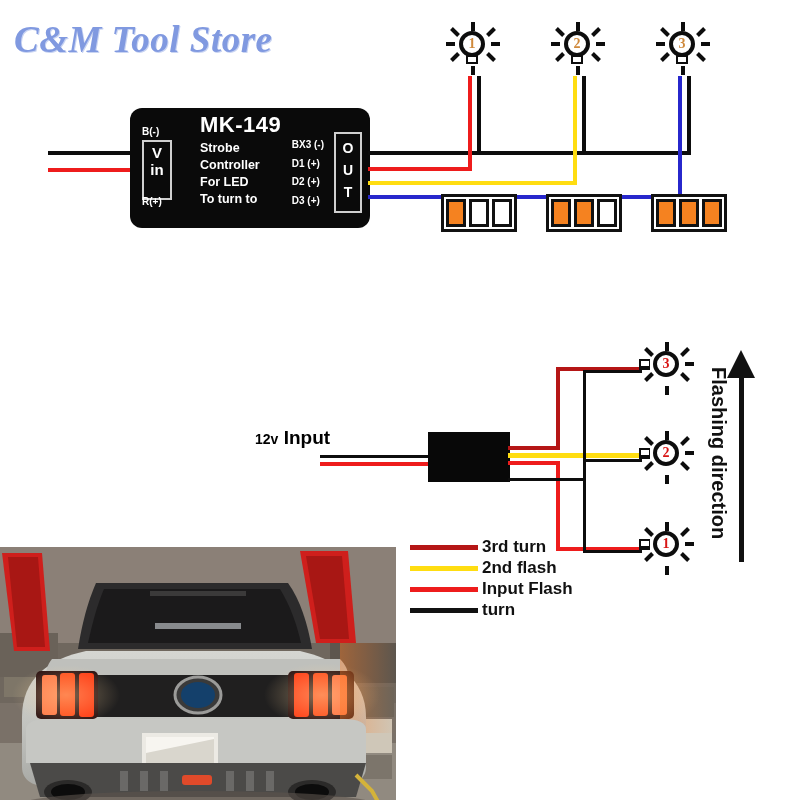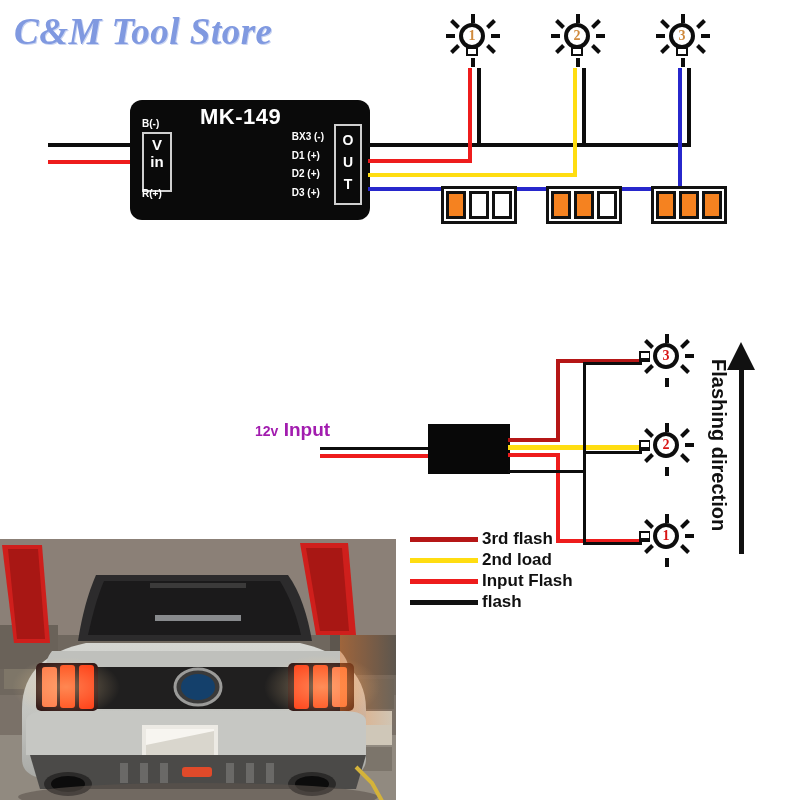--- a/index.html
+++ b/index.html
@@ -4,21 +4,21 @@
 <title>MK-288 Strobe Controller Wiring Diagram</title>
 <style>
   html,body{margin:0;padding:0;}
   body{
     width:800px;height:800px;
     background:#ffffff;
     font-family:"Liberation Sans", sans-serif;
     position:relative;
     overflow:hidden;
   }
-  .canvas{position:absolute;left:0;top:4px;width:800px;height:771px;}
+  .canvas{position:absolute;left:0;top:12px;width:800px;height:771px;}
 
   
   .logo{
     position:absolute;left:14px;top:6px;
     font-family:"Liberation Serif", serif;
     font-style:italic;font-weight:bold;
     font-size:37px;letter-spacing:0.5px;
     color:#8099e0;
     white-space:nowrap;
     text-shadow:1px 1px 0 #c9d4f2;
@@ -98,21 +98,21 @@
     position:absolute;display:flex;
     border:3px solid #111;background:#fff;
     padding:2px;gap:3px;
   }
   .strip .seg{width:20px;height:28px;border:3px solid #111;background:#fff;box-sizing:border-box;}
   .strip .seg.on{background:#f58220;}
 
   
   .module{position:absolute;background:#080808;}
 
-  .txt{position:absolute;color:#a21caf;white-space:nowrap;}
+  .txt{position:absolute;color:#000000;white-space:nowrap;}
   .t-input{left:255px;top:415px;font-size:19px;font-weight:bold;}
   .t-input .v12{font-size:14px;}
 
   .legend{position:absolute;left:410px;top:525px;}
   .legend .row{position:relative;height:21px;}
   .legend .swatch{position:absolute;left:0;top:8px;width:68px;height:5px;}
   .legend .lbl{position:absolute;left:72px;top:0;font-size:17px;font-weight:bold;color:#111;white-space:nowrap;}
 
   
   .arrow-shaft{position:absolute;left:739px;top:360px;width:5px;height:190px;background:#111;}
@@ -136,20 +136,26 @@
 
 <div class="canvas">
 
   <div class="logo">C&amp;M Tool Store</div>
 
   <div class="w wh blk" style="left:48px;top:139px;width:84px;"></div>
   <div class="w wh red" style="left:48px;top:156px;width:84px;"></div>
 
   <div class="ctrl">
     <div class="title">MK-149</div>
+    <div class="lines">
+      <div>Strobe</div>
+      <div>Controller</div>
+      <div>For LED</div>
+      <div>To turn to</div>
+    </div>
 
     <div class="pinlabel pin-b">B(-)</div>
     <div class="port port-vin">
       <div>V</div>
       <div>in</div>
     </div>
     <div class="pinlabel pin-r">R(+)</div>
 
     <div class="rlabels">
       <div>BX3 (-)</div>
@@ -305,33 +311,33 @@
     <div class="base" style="left:-1px;top:17px;width:11px;height:11px;"></div>
   </div>
 
   <div class="arrow-head"></div>
   <div class="arrow-shaft"></div>
   <div class="arrow-text">Flashing direction</div>
 
   <div class="legend">
     <div class="row">
       <div class="swatch" style="background:#b51616;"></div>
-      <div class="lbl">3rd flash</div>
+      <div class="lbl">3rd turn</div>
     </div>
     <div class="row">
       <div class="swatch" style="background:#ffdd11;"></div>
-      <div class="lbl">2nd load</div>
+      <div class="lbl">2nd flash</div>
     </div>
     <div class="row">
       <div class="swatch" style="background:#ee1c1c;"></div>
       <div class="lbl">Input Flash</div>
     </div>
     <div class="row">
       <div class="swatch" style="background:#111111;"></div>
-      <div class="lbl">flash</div>
+      <div class="lbl">turn</div>
     </div>
   </div>
 
   <div class="photo">
     <svg width="396" height="265" viewBox="0 0 396 265" xmlns="http://www.w3.org/2000/svg">
       <defs>
         <linearGradient id="gBody" x1="0" y1="0" x2="0" y2="1">
           <stop offset="0" stop-color="#d5d6d2"></stop>
           <stop offset="0.55" stop-color="#c2c3bf"></stop>
           <stop offset="1" stop-color="#a8a9a5"></stop>

